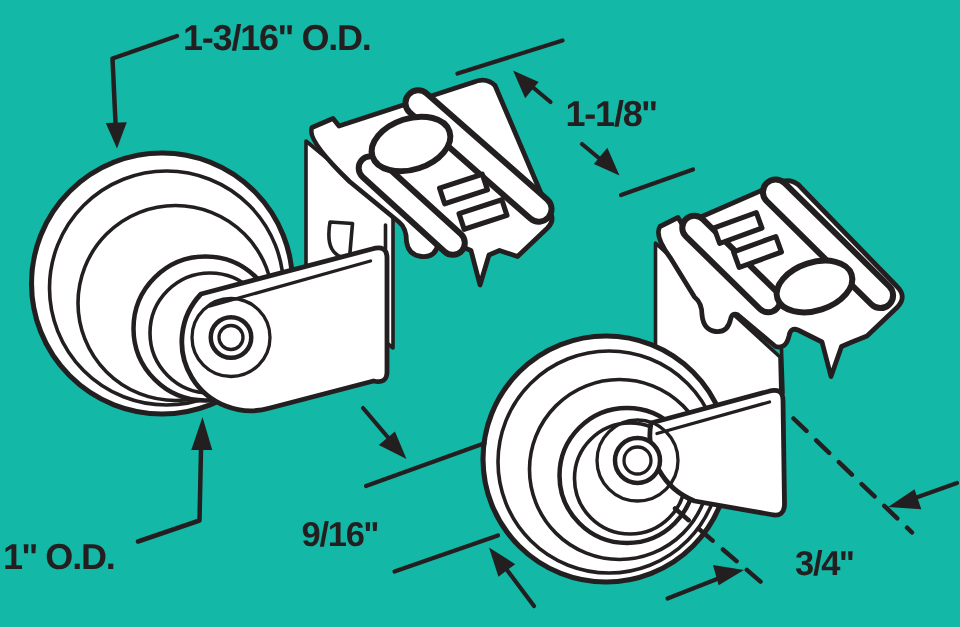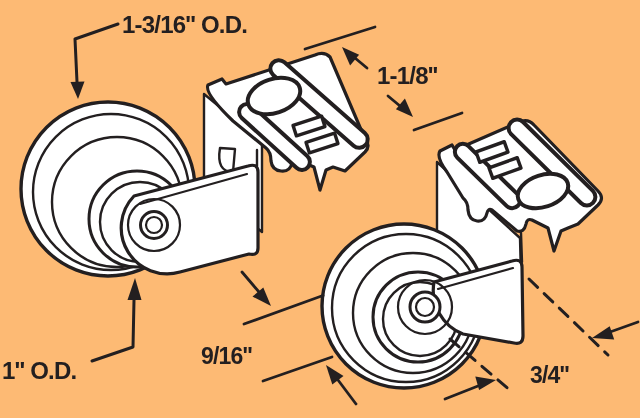--- a/index.html
+++ b/index.html
@@ -1,17 +1,17 @@
 <!DOCTYPE html>
 <html><head>
 <meta charset="utf-8">
 <style>
   html,body{margin:0;padding:0;background:#fff;}
   .stage{
-    position:relative;width:640px;height:418px;background:#fdba74;
+    position:relative;width:640px;height:418px;background:#14b8a6;
     overflow:hidden;font-family:"Liberation Sans",sans-serif;
   }
   svg{display:block;}
   .dim-label{
     font-family:"Liberation Sans","DejaVu Sans",sans-serif;
     font-weight:bold;
     fill:#231f20;
     letter-spacing:-0.8px;
   }
 </style>

